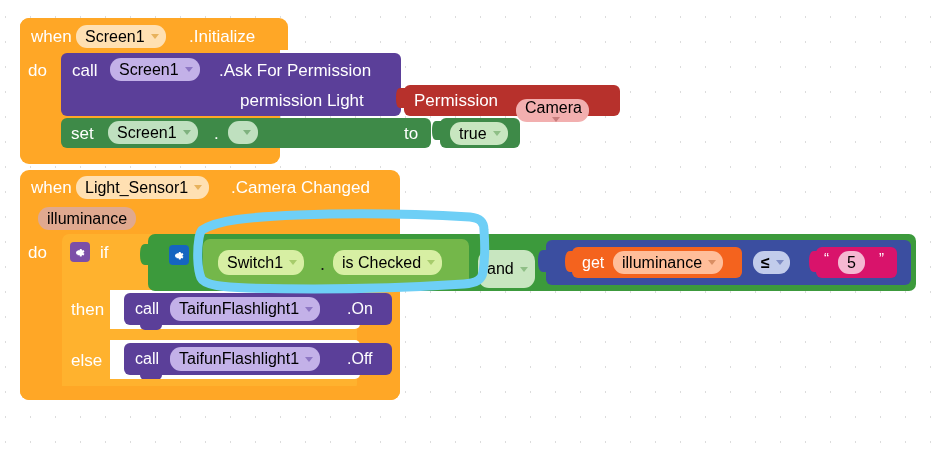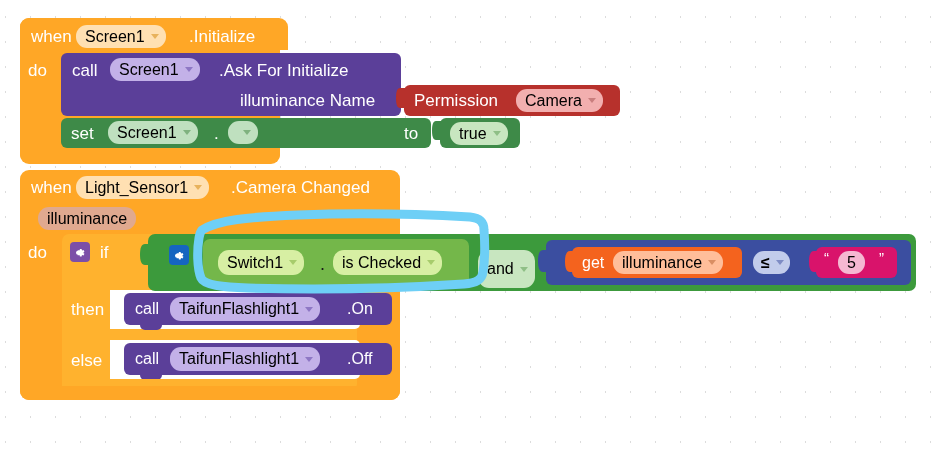--- a/index.html
+++ b/index.html
@@ -800,29 +800,29 @@
 <div class="lbl" style="left:189px;top:28px;">.Initialize</div>
 <div class="lbl" style="left:28px;top:62px;">do</div>
 
 <div class="blk proc" style="left:61px;top:53px;width:340px;height:63px;"></div>
 <div class="blk" style="left:76px;top:53px;width:22px;height:7px;background:#5B3F99;border-radius:0 0 5px 5px;"></div>
 <div class="lbl" style="left:72px;top:62px;">call</div>
 <div class="fld f-purple" style="left:110px;top:58px;">
   <span>Screen1</span>
   <span class="tri"></span>
 </div>
-<div class="lbl" style="left:219px;top:62px;">.Ask For Initialize</div>
-<div class="lbl" style="left:240px;top:92px;">illuminance Name</div>
+<div class="lbl" style="left:219px;top:62px;">.Ask For Permission</div>
+<div class="lbl" style="left:240px;top:92px;">permission Light</div>
 
 <div class="blk" style="left:396px;top:88px;width:10px;height:20px;background:#B7312C;
             clip-path:path('M10,0 L4,0 C1,0 0,4 0,10 C0,16 1,20 4,20 L10,20 Z');"></div>
 
 <div class="blk perm" style="left:404px;top:85px;width:216px;height:31px;"></div>
 <div class="lbl" style="left:414px;top:92px;">Permission</div>
-<div class="fld f-red" style="left:516px;top:89px;">
+<div class="fld f-red" style="left:516px;top:99px;flex-direction:column;">
   <span>Camera</span>
   <span class="tri"></span>
 </div>
 
 <div class="blk setter" style="left:61px;top:118px;width:370px;height:30px;"></div>
 <div class="blk" style="left:76px;top:145px;width:22px;height:8px;background:#3E8A48;border-radius:0 0 5px 5px;"></div>
 <div class="lbl" style="left:71px;top:125px;">set</div>
 <div class="fld f-green" style="left:108px;top:121px;">
   <span>Screen1</span>
   <span class="tri"></span>

